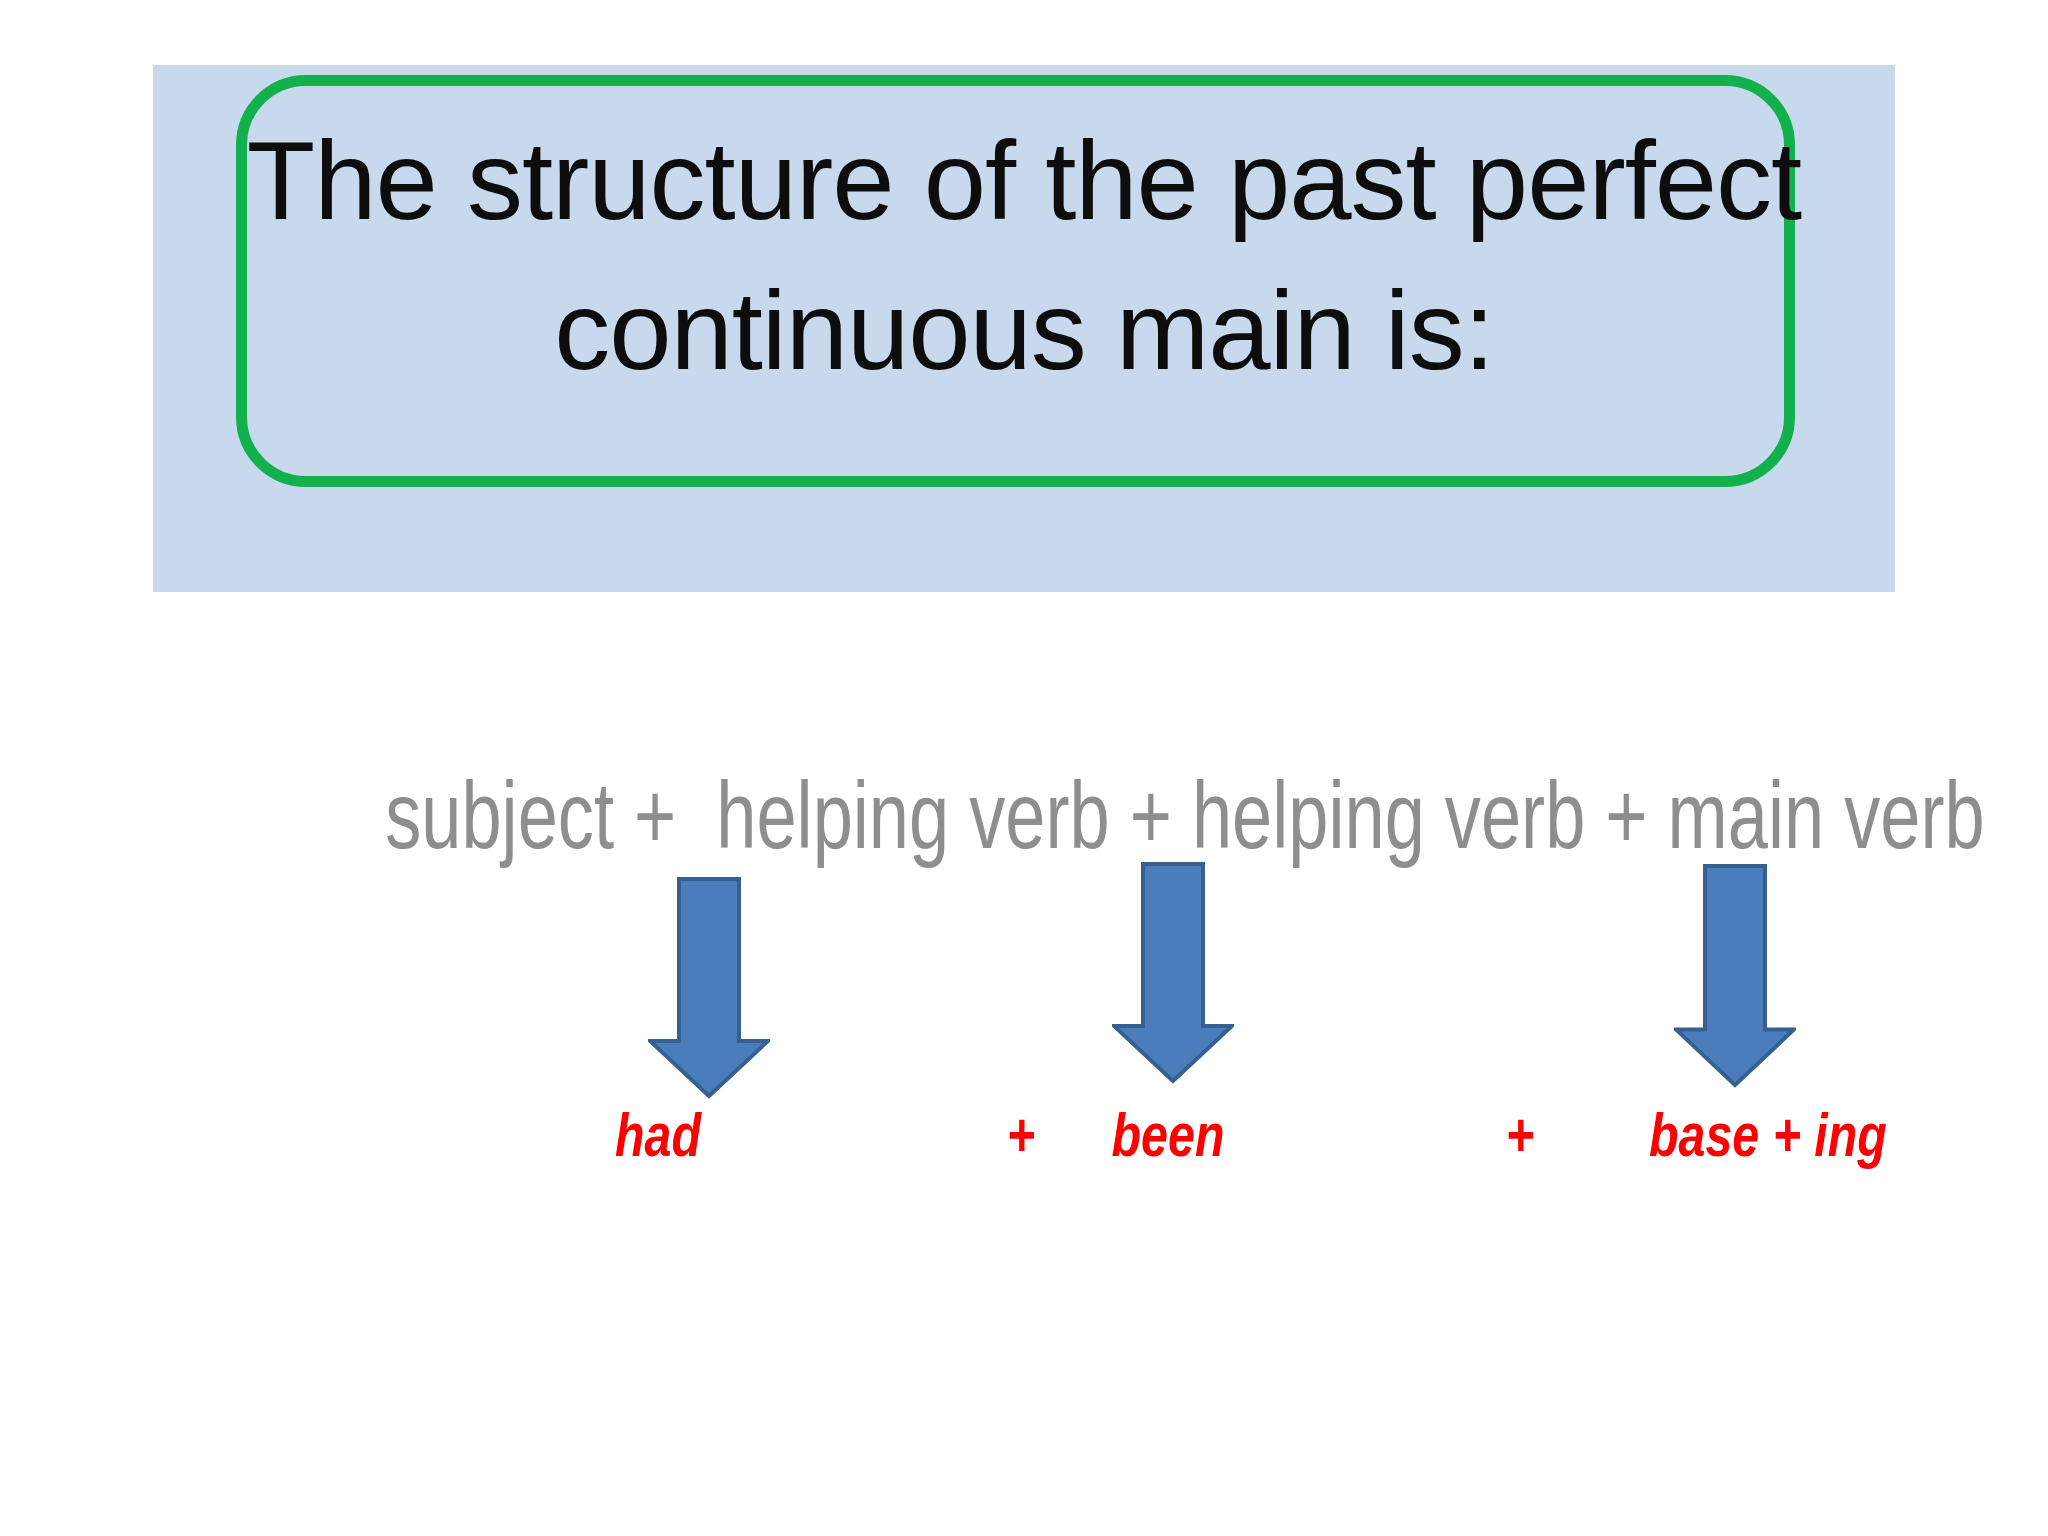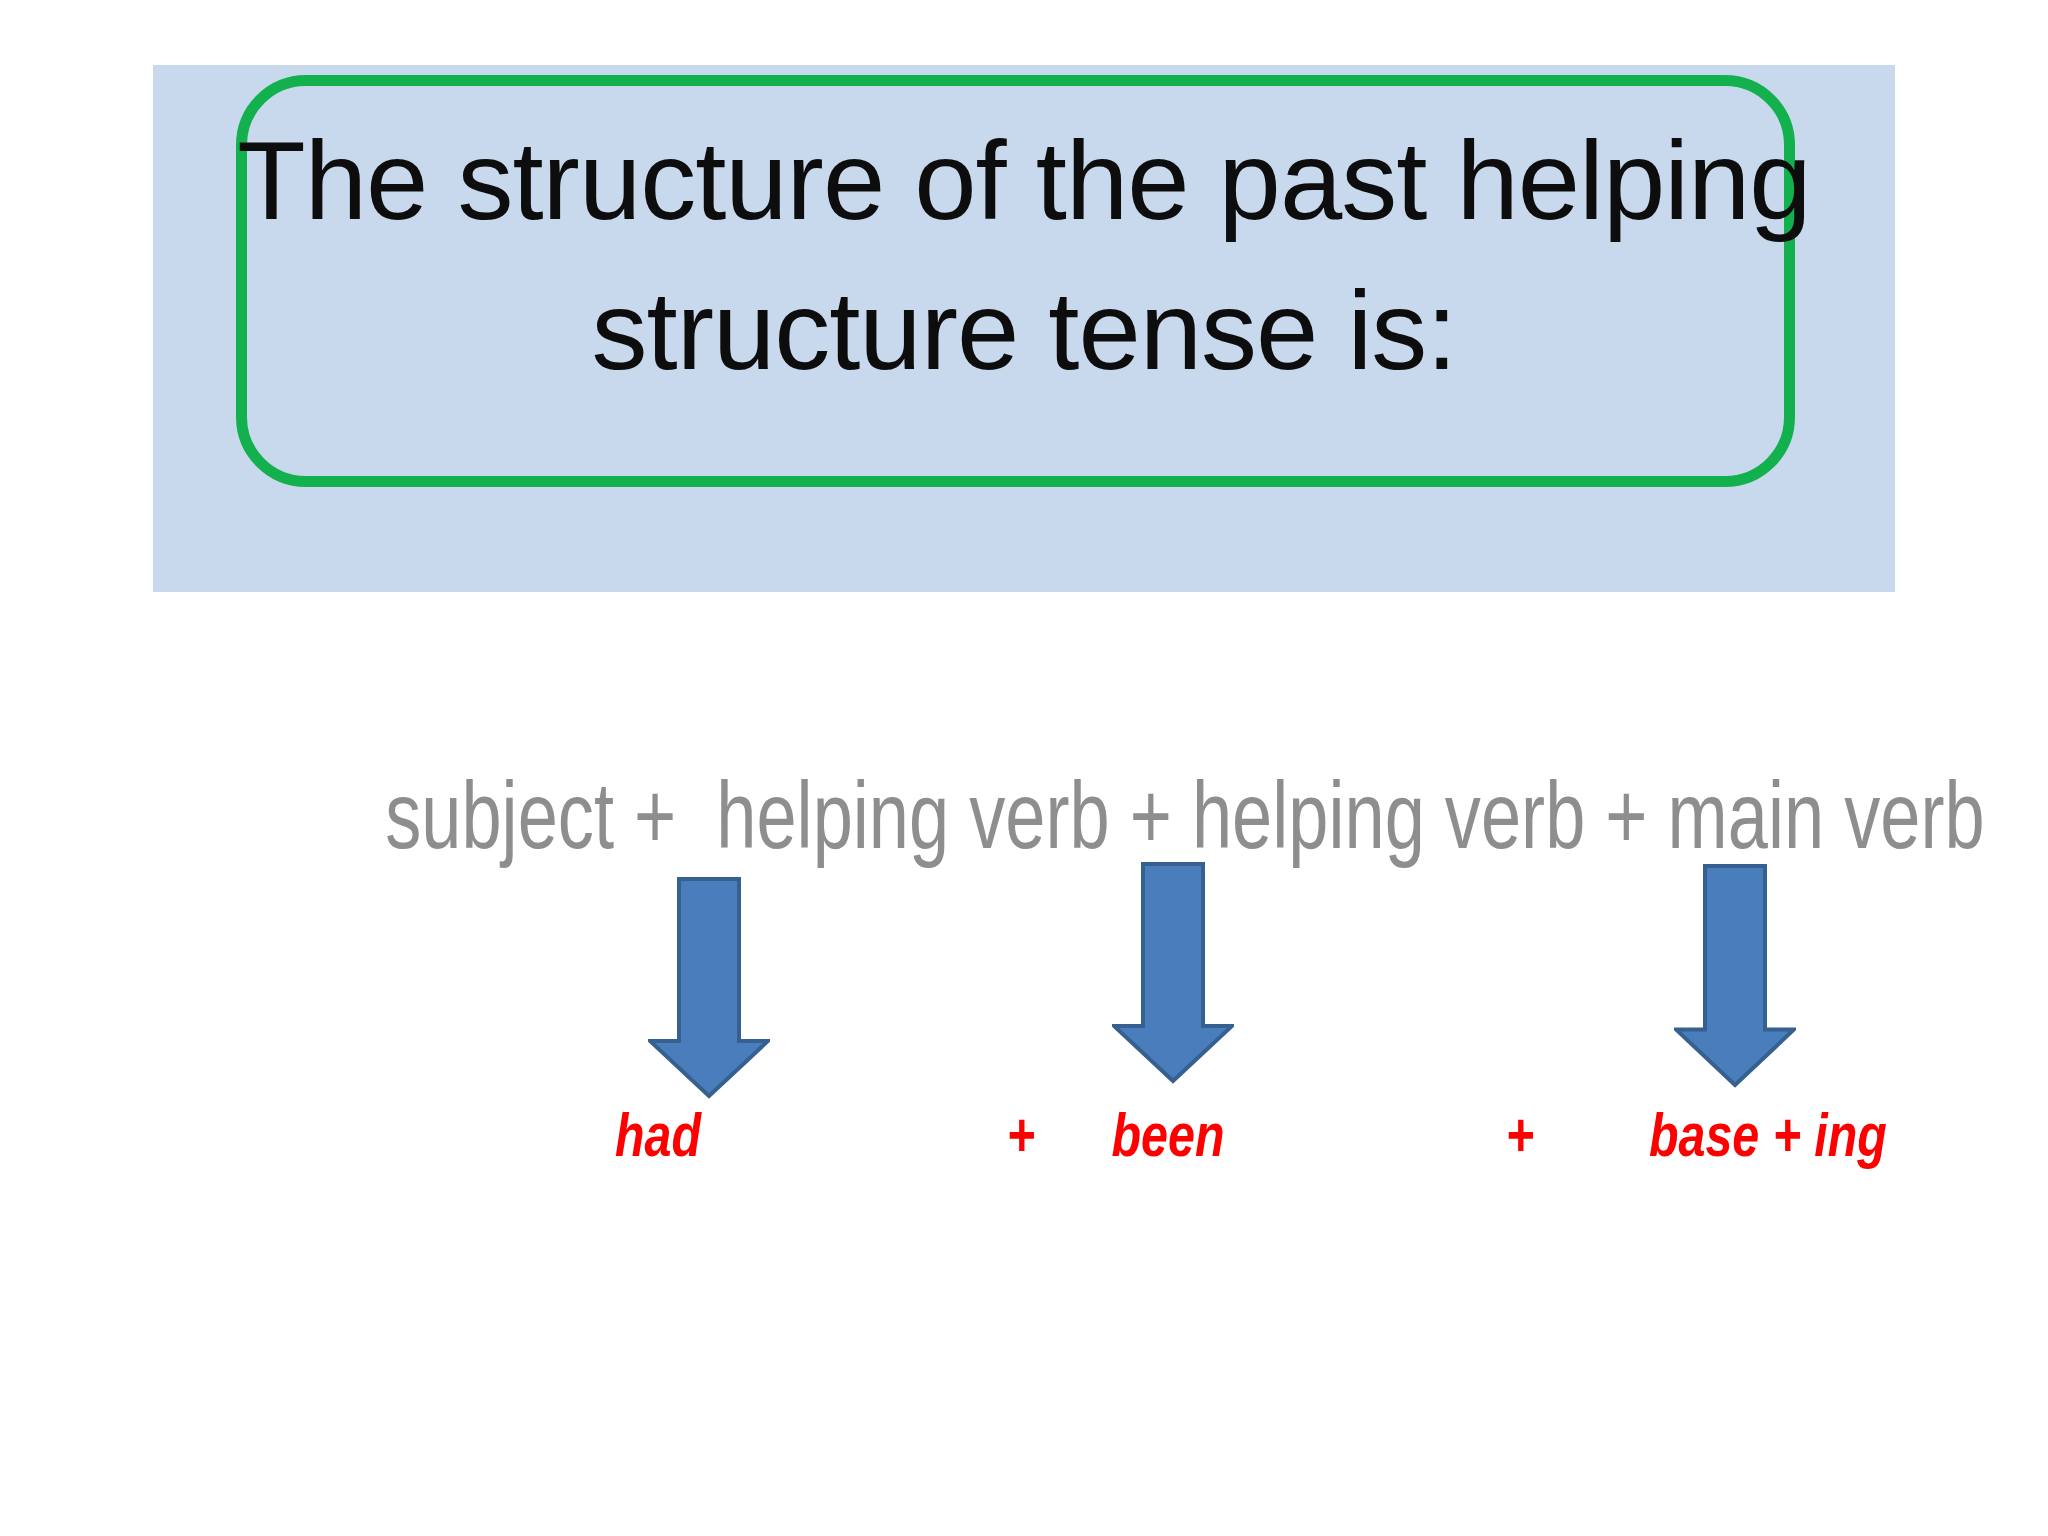--- a/index.html
+++ b/index.html
@@ -56,22 +56,22 @@
 </style>
 </head>
 <body>
 
 <div class="slide">
 
   <div class="panel"></div>
   <div class="outline"></div>
 
   <div class="title">
-    <span class="line">The structure of the past helping</span>
-    <span class="line">structure tense is:</span>
+    <span class="line">The structure of the past perfect</span>
+    <span class="line">continuous main is:</span>
   </div>
 
   <div class="formula">subject +  helping verb + helping verb + main verb</div>
 
   <div class="arrow arrow-1">
     <svg viewBox="0 0 122 222" preserveAspectRatio="none" aria-hidden="true">
       <polygon points="31,2 91,2 91,164 120,164 61,219 2,164 31,164"></polygon>
     </svg>
   </div>
   <div class="arrow arrow-2">

